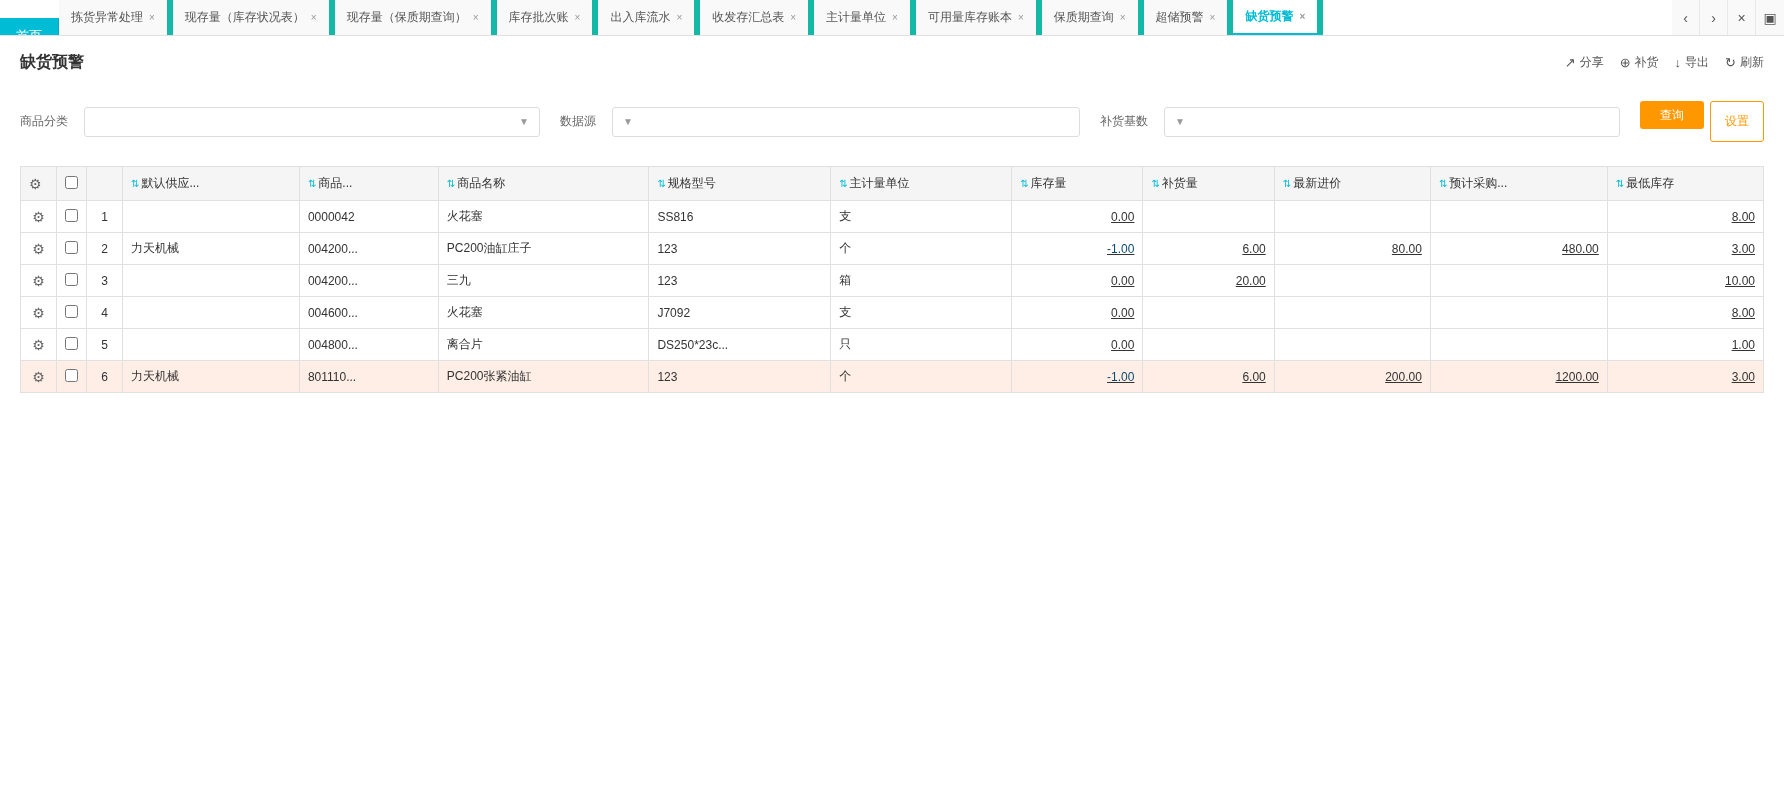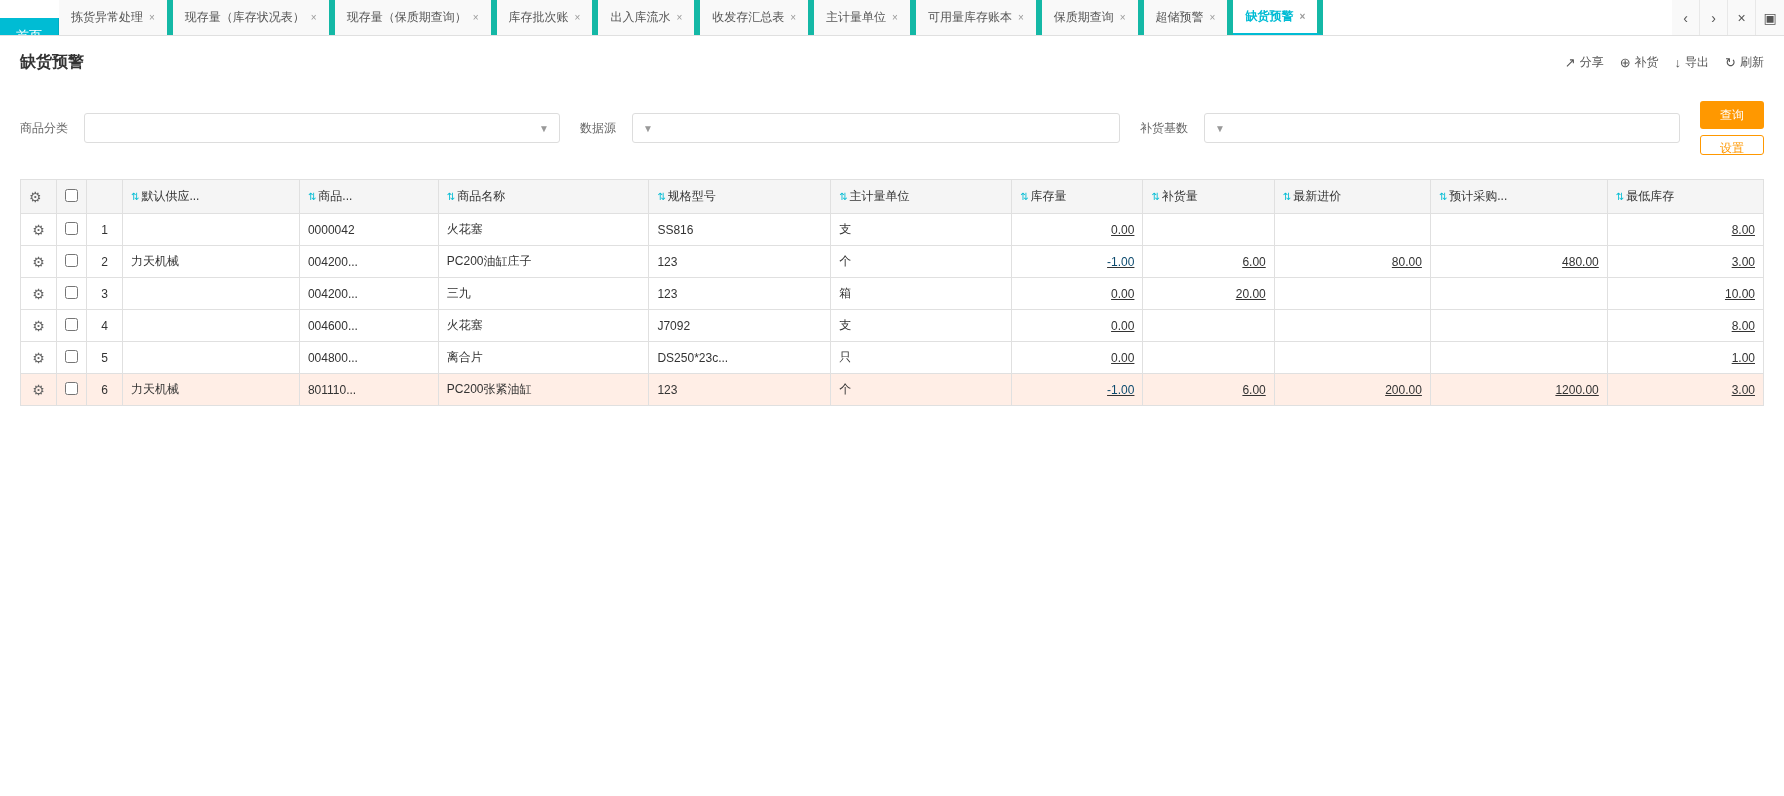--- a/index.html
+++ b/index.html
@@ -139,42 +139,42 @@
       display: flex;
       align-items: center;
       justify-content: space-between;
       height: 30px;
     }
     .filter-select-text { flex: 1; }
     .filter-select-arrow { color: #999; font-size: 10px; }
 
     .filter-actions {
       display: flex;
-      flex-direction: column;
+      flex-direction: row;
       gap: 6px;
     }
     .btn-query {
       background: #ff9800;
       color: #fff;
       border: none;
       border-radius: 3px;
       padding: 5px 20px;
       cursor: pointer;
       font-size: 12px;
       height: 28px;
     }
     .btn-settings {
       background: #fff;
       color: #ff9800;
       border: 1px solid #ff9800;
       border-radius: 3px;
-      padding: 4px 8px;
-      cursor: pointer;
-      font-size: 12px;
-      height: 20px;
+      padding: 4px 14px;
+      cursor: pointer;
+      font-size: 12px;
+      height: 41px;
     }
 
     
     .data-table {
       width: 100%;
       border-collapse: collapse;
       font-size: 12px;
     }
     .data-table th {
       background: #f5f5f5;

